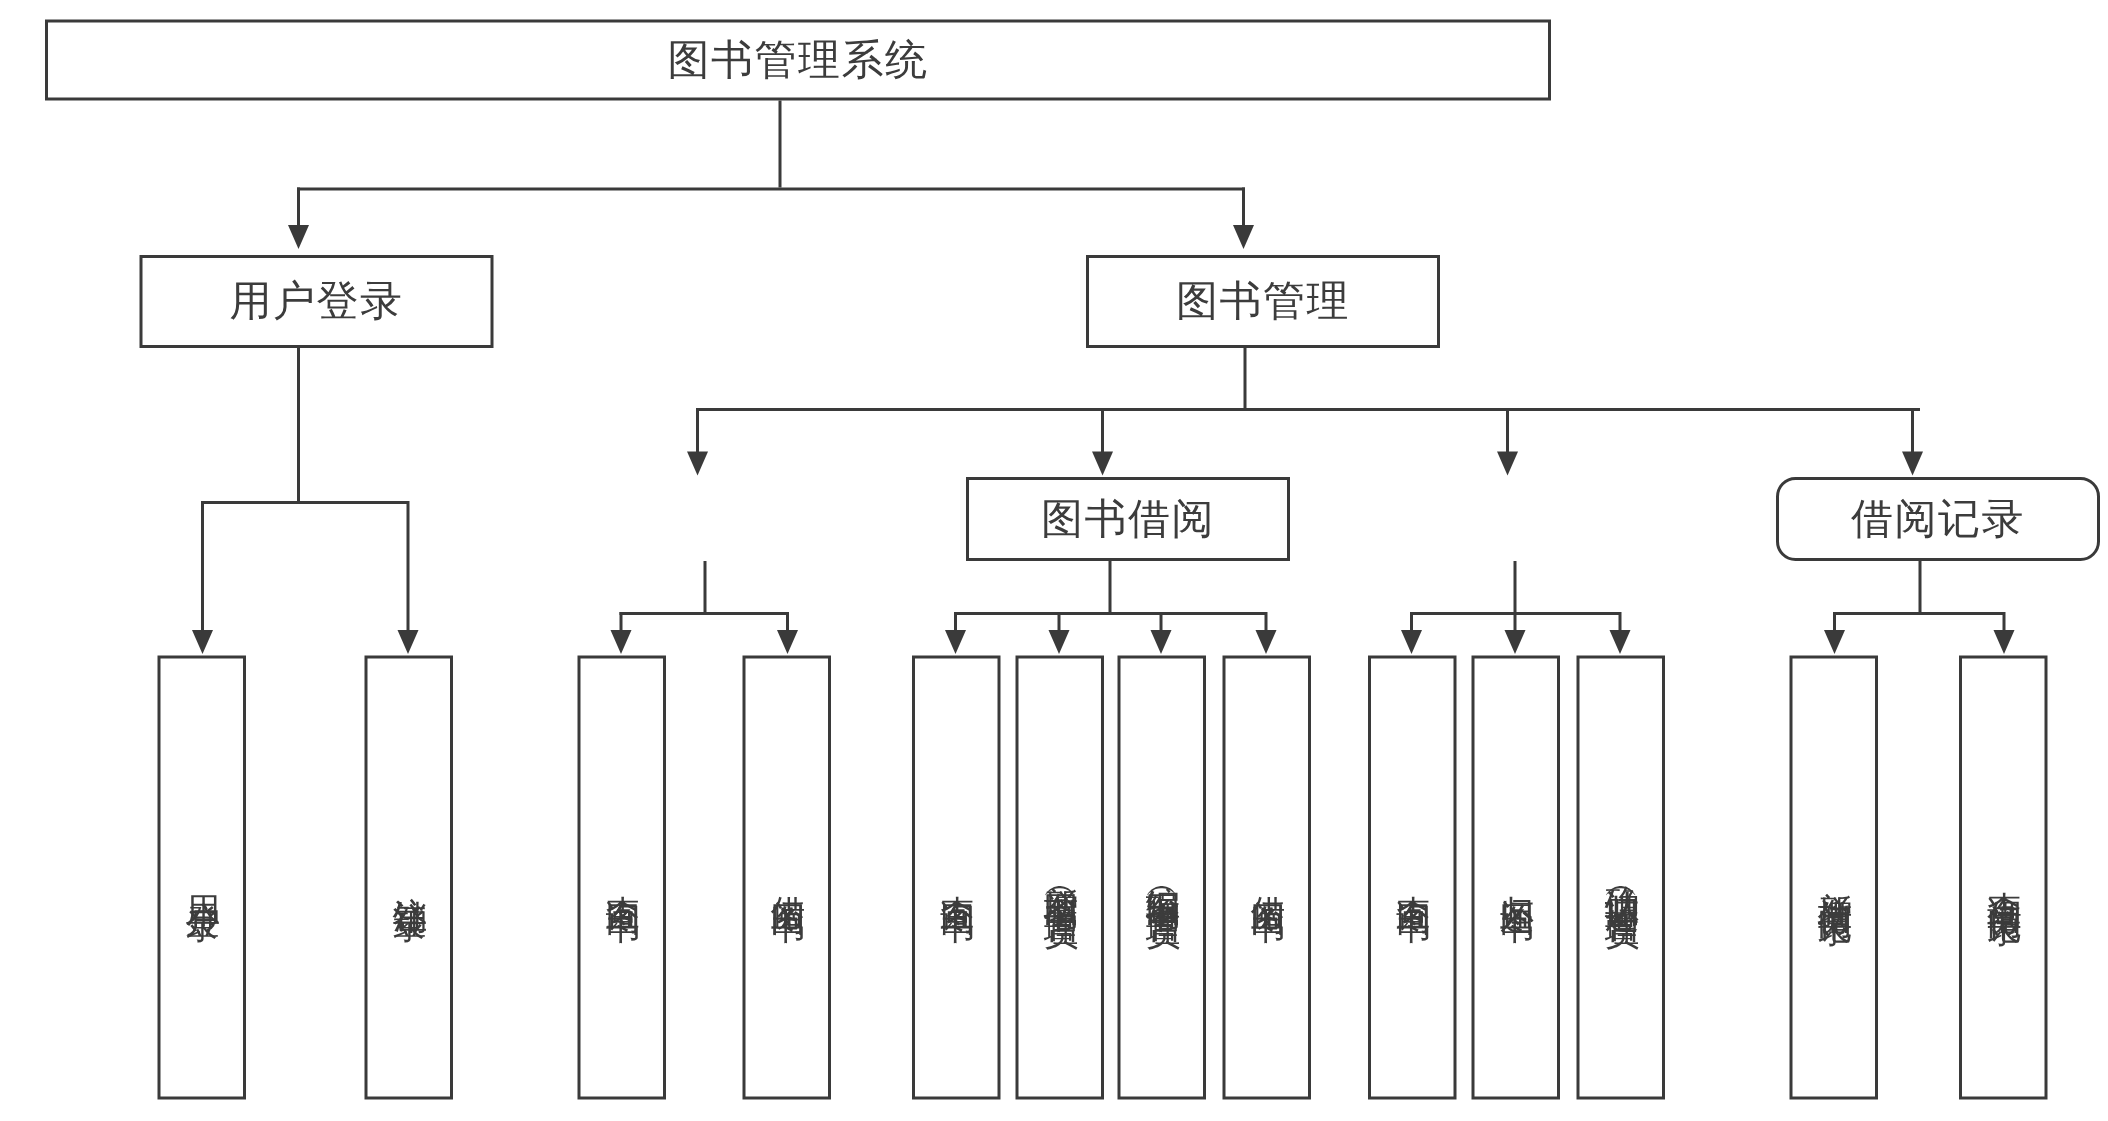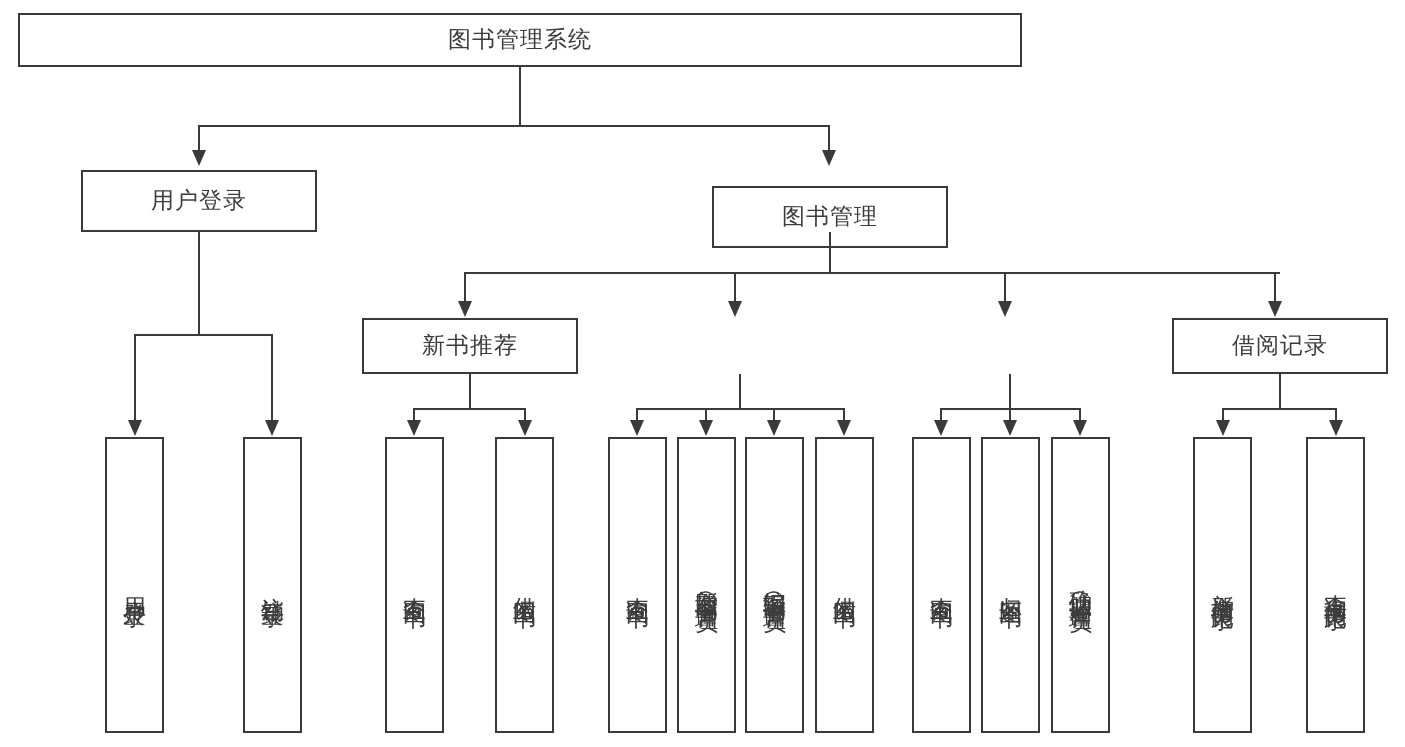--- a/index.html
+++ b/index.html
@@ -23,23 +23,24 @@
     position: absolute;
     box-sizing: border-box;
     background: #ffffff;
     border: 2px solid #3a3a3a;
     display: flex;
     align-items: center;
     justify-content: center;
     color: #3c3c3c;
   }
   .node.h-node {
-    font-size: 23px;
+    font-size: 28px;
     letter-spacing: 1px;
     line-height: 1.2;
+    margin-left: 12px;
   }
   .node.leaf {
     font-size: 23px;
     line-height: 1.08;
     letter-spacing: 0px;
     align-items: center;
     justify-content: center;
   }
   .leaf .vtext {
     writing-mode: vertical-rl;
@@ -96,21 +97,21 @@
 
   <div class="vline" style="left:198px; top:125px; height:26px;"></div>
   <div class="arrow" style="left:192px; top:150px;"></div>
 
   <div class="vline" style="left:828px; top:125px; height:26px;"></div>
   <div class="arrow" style="left:822px; top:150px;"></div>
 
   <div class="node h-node" style="left:81px; top:170px; width:236px; height:62px;">
     <span>用户登录</span>
   </div>
-  <div class="node h-node" style="left:712px; top:186px; width:236px; height:62px;">
+  <div class="node h-node" style="left:712px; top:170px; width:236px; height:62px;">
     <span>图书管理</span>
   </div>
 
   <div class="vline" style="left:198px; top:232px; height:102px;"></div>
   <div class="hline" style="left:134px; top:334px; width:138px;"></div>
   <div class="vline" style="left:134px; top:334px; height:87px;"></div>
   <div class="arrow" style="left:128px; top:420px;"></div>
   <div class="vline" style="left:271px; top:334px; height:87px;"></div>
   <div class="arrow" style="left:265px; top:420px;"></div>
 
@@ -119,24 +120,24 @@
 
   <div class="vline" style="left:464px; top:272px; height:30px;"></div>
   <div class="arrow" style="left:458px; top:301px;"></div>
   <div class="vline" style="left:734px; top:272px; height:30px;"></div>
   <div class="arrow" style="left:728px; top:301px;"></div>
   <div class="vline" style="left:1004px; top:272px; height:30px;"></div>
   <div class="arrow" style="left:998px; top:301px;"></div>
   <div class="vline" style="left:1274px; top:272px; height:30px;"></div>
   <div class="arrow" style="left:1268px; top:301px;"></div>
 
-  <div class="node h-node" style="left:362px; top:318px; width:216px; height:56px;">
-    <span>新书推荐</span>
-  </div>
-  <div class="node h-node" style="left:1172px; top:318px; width:216px; height:56px;">
+  <div class="node h-node" style="left:632px; top:318px; width:216px; height:56px;">
+    <span>图书借阅</span>
+  </div>
+  <div class="node h-node" style="left:1172px; top:318px; width:216px; height:56px;border-radius:13px;">
     <span>借阅记录</span>
   </div>
 
   <div class="vline" style="left:469px; top:374px; height:34px;"></div>
   <div class="hline" style="left:413px; top:408px; width:112px;"></div>
   <div class="vline" style="left:413px; top:408px; height:13px;"></div>
   <div class="arrow" style="left:407px; top:420px;"></div>
   <div class="vline" style="left:524px; top:408px; height:13px;"></div>
   <div class="arrow" style="left:518px; top:420px;"></div>
 

